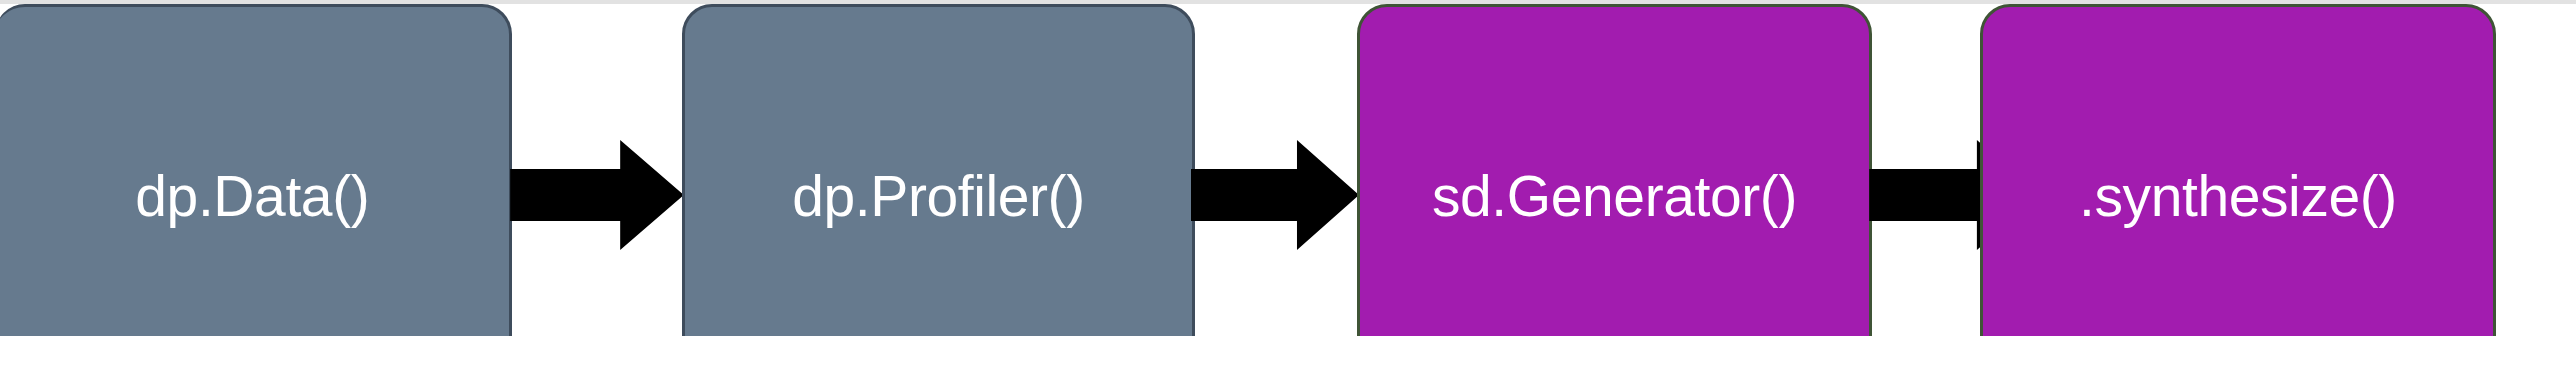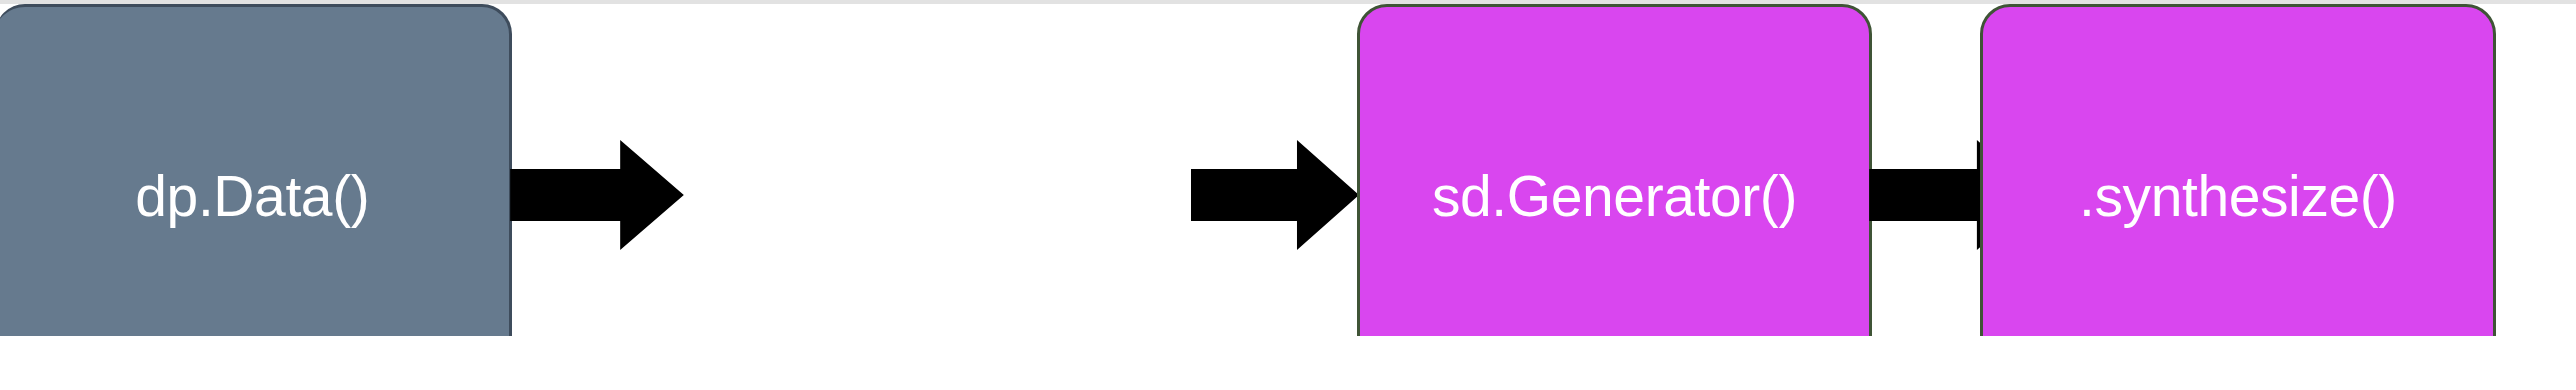--- a/index.html
+++ b/index.html
@@ -50,21 +50,21 @@
     font-weight: 400;
     text-align: center;
   }
 
   .node.blue {
     background: #667a8e;
     border-color: #3e4c5c;
   }
 
   .node.green {
-    background: #d946ef;
+    background: #a21caf;
     border-color: #3f5436;
   }
 
   
   .node.clip-left {
     border-left: none;
     border-top-left-radius: 30px;
     border-bottom-left-radius: 30px;
   }
 
@@ -86,20 +86,23 @@
   <div class="node blue clip-left" style="left:-4.7px; width:517px;">
     <span class="node-label">dp.Data()</span>
   </div>
 
   <div class="arrow" style="left:510px; width:174px;">
     <svg width="174" height="110" viewBox="0 0 221 140" xmlns="http://www.w3.org/2000/svg">
       <polygon points="0,37 140,37 140,0 221,70 140,140 140,103 0,103" fill="#000000"></polygon>
     </svg>
   </div>
 
+  <div class="node blue" style="left:682px; width:513px;">
+    <span class="node-label">dp.Profiler()</span>
+  </div>
 
   <div class="arrow" style="left:1191px; width:168px;">
     <svg width="168" height="110" viewBox="0 0 214 140" xmlns="http://www.w3.org/2000/svg">
       <polygon points="0,37 135,37 135,0 214,70 135,140 135,103 0,103" fill="#000000"></polygon>
     </svg>
   </div>
 
   <div class="node green" style="left:1357px; width:515px;">
     <span class="node-label">sd.Generator()</span>
   </div>

